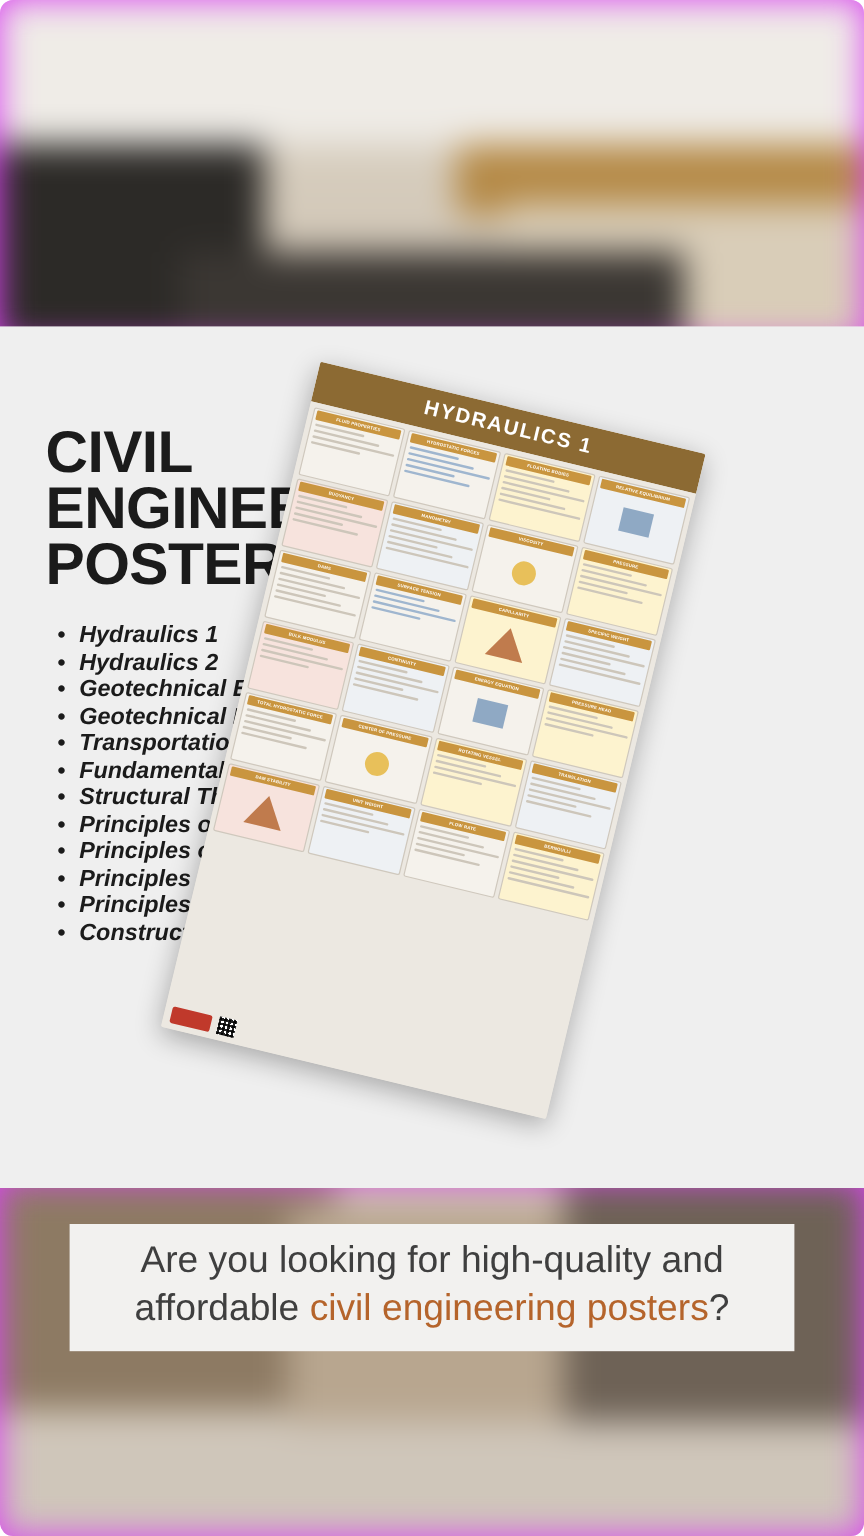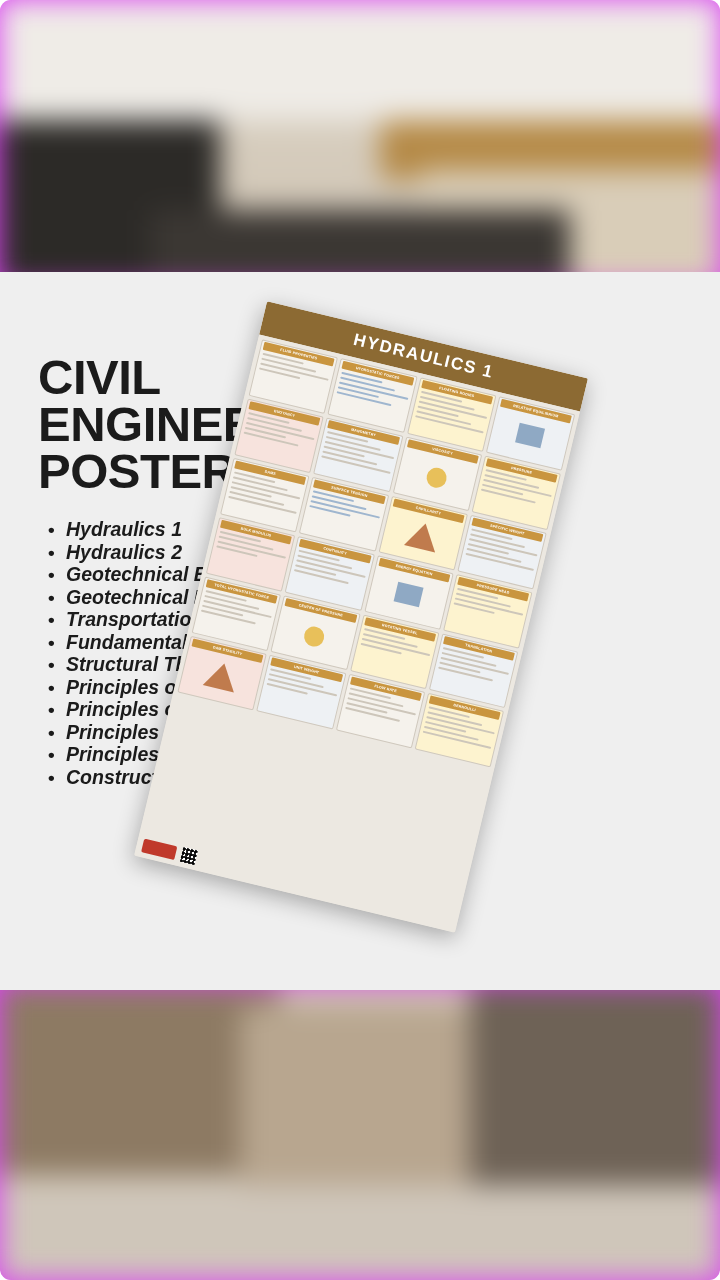--- a/index.html
+++ b/index.html
@@ -621,14 +621,19 @@
           </div>
         <div class="poster-footer">
           <div class="brand-badge"></div>
           <div class="qr"></div>
         </div>
       </div>
     </div>
 
   </div>
 
+  <div class="caption">
+    <span>Are you looking for high-quality</span>
+    <span>and affordable </span><span class="hl">civil engineering</span>
+    <span class="hl">posters</span><span>?</span>
+  </div>
 
 </div>
 
 </body></html>

